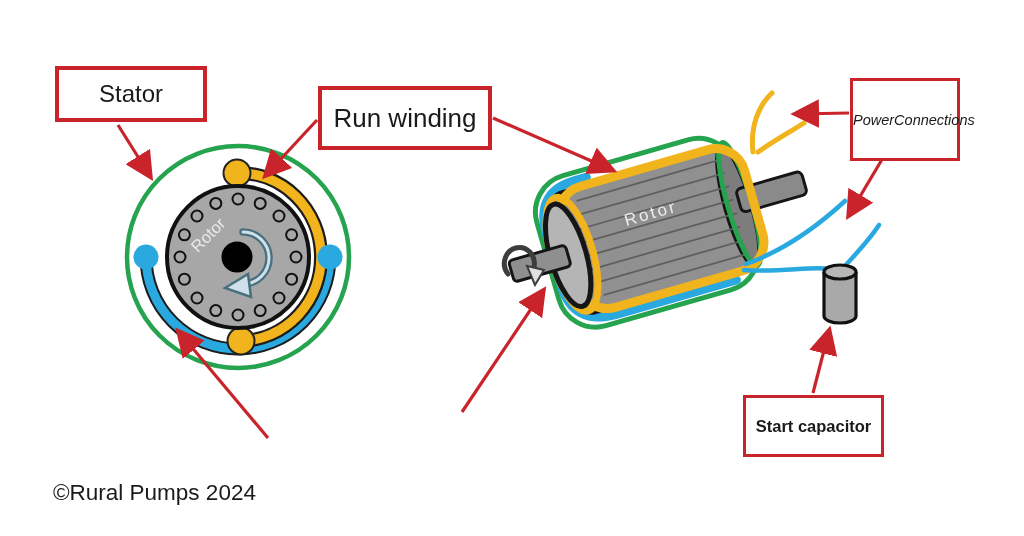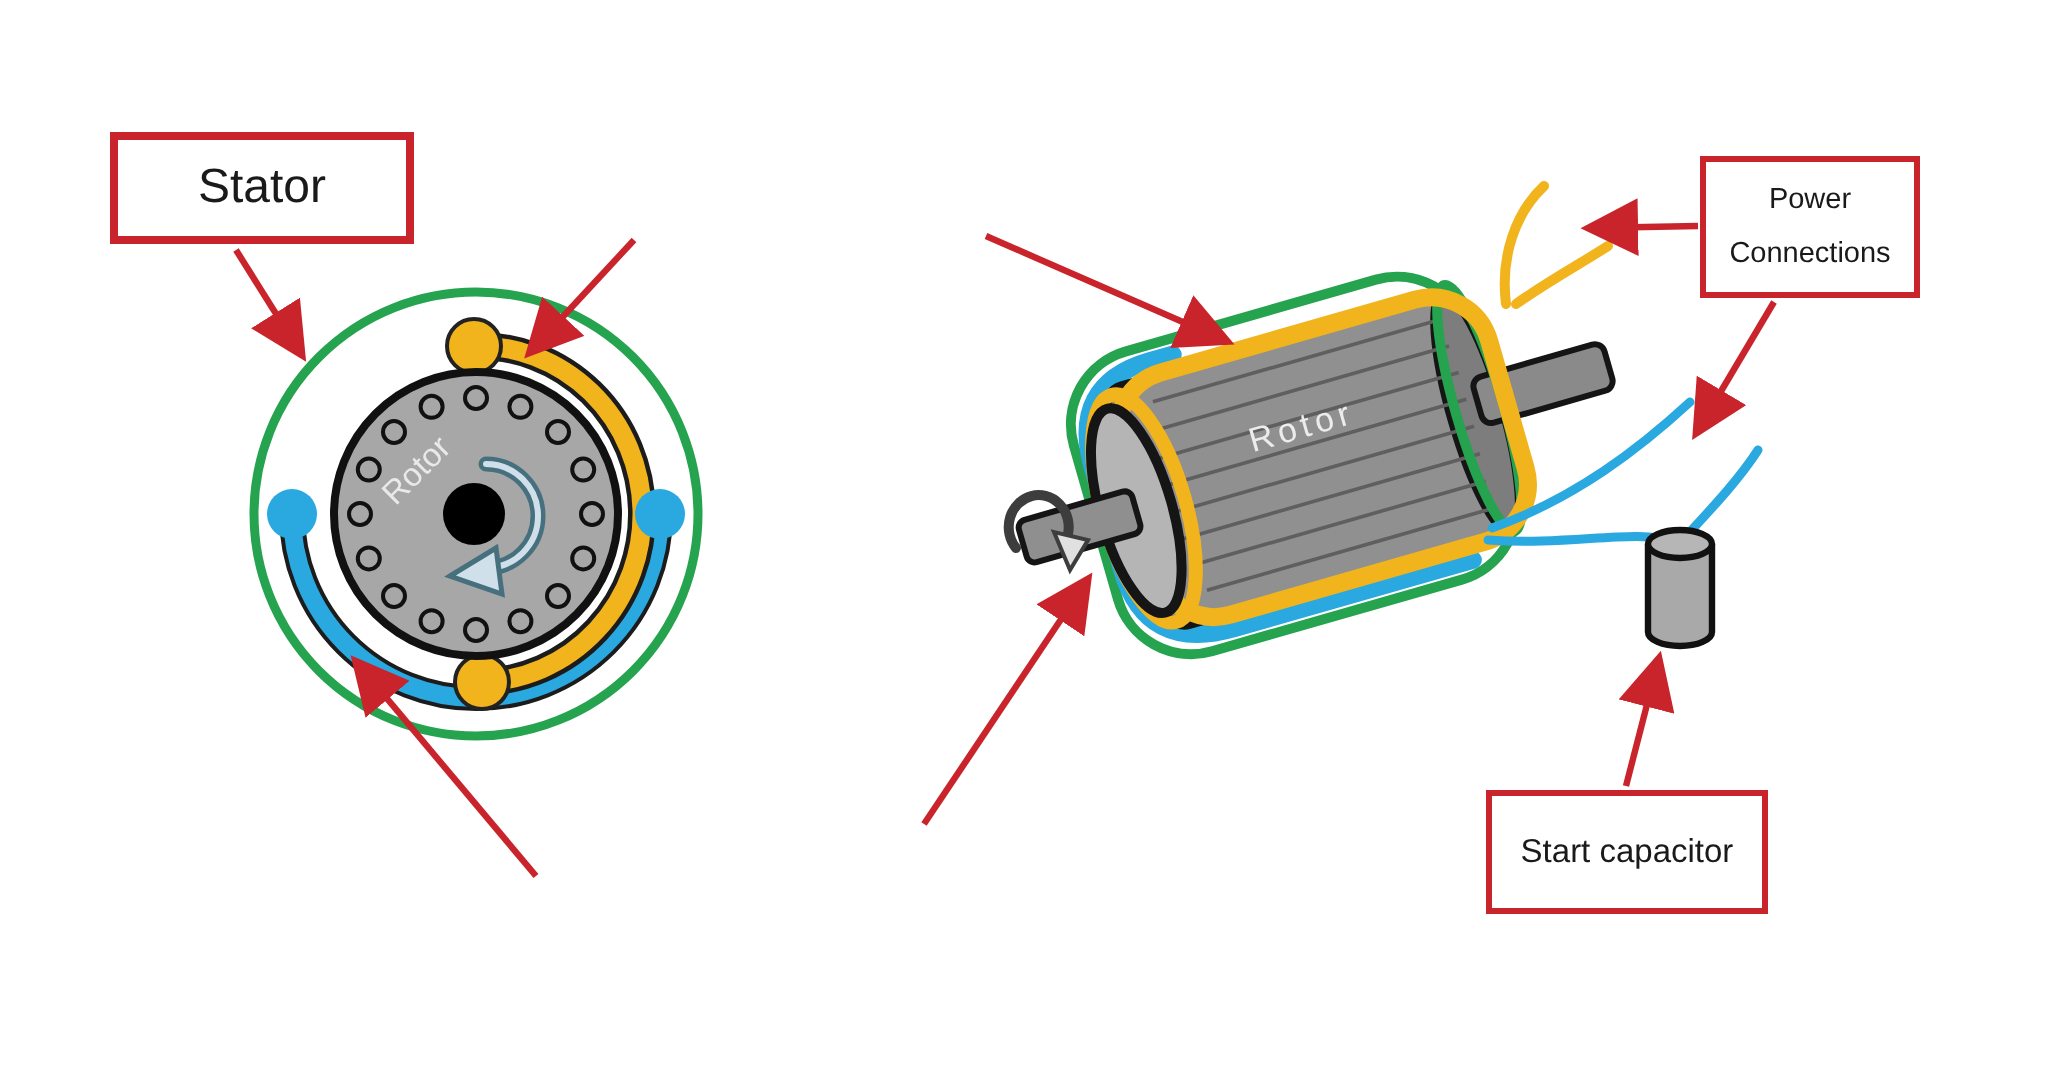--- a/index.html
+++ b/index.html
@@ -5,23 +5,23 @@
   html,body{margin:0;padding:0;background:#fff;}
   #canvas{position:relative;width:1024px;height:536px;background:#ffffff;overflow:hidden;
           font-family:"Liberation Sans", sans-serif;}
   #drawing{position:absolute;left:0;top:0;}
   .callout{position:absolute;background:#ffffff;border:4px solid #c9242b;
            display:flex;align-items:center;justify-content:center;
            color:#1a1a1a;text-align:center;box-sizing:border-box;}
   .callout.thin{border-width:3.5px;}
   #stator-box{left:55px;top:66px;width:152px;height:56px;font-size:24px;}
   #run-winding-box{left:318px;top:86px;width:174px;height:64px;font-size:26px;}
-  #power-box{left:850px;top:78px;width:110px;height:71px;font-size:14.5px;
-             flex-direction:column;justify-content:space-evenly;}
-  #start-capacitor-box{left:743px;top:395px;width:141px;height:62px;font-size:16.5px;}
+  #power-box{left:850px;top:78px;width:110px;height:83px;font-size:14.5px;
+             flex-direction:row;justify-content:space-evenly;font-style:italic;}
+  #start-capacitor-box{left:743px;top:395px;width:141px;height:62px;font-size:16.5px;font-weight:bold;}
   #start-winding-box{left:268px;top:412px;width:194px;height:60px;font-size:26px;}
   #copyright{position:absolute;left:53px;top:480px;font-size:22.5px;color:#1a1a1a;}
 </style>
 </head>
 <body>
 
 <div id="canvas">
 
   <svg id="drawing" width="1024" height="536" viewBox="0 0 1024 536">
     <defs>
@@ -130,24 +130,28 @@
       <path d="M 813,393 L 829,331" marker-end="url(#redhead)"></path>
       <path d="M 268,438 L 179,332" marker-end="url(#redhead)"></path>
       <path d="M 462,412 L 543,291" marker-end="url(#redhead)"></path>
     </g>
   </svg>
 
   <div class="callout" id="stator-box">
     <span>Stator</span>
   </div>
 
+  <div class="callout" id="run-winding-box">
+    <span>Run winding</span>
+  </div>
 
   <div class="callout thin" id="power-box">
     <span>Power</span>
     <span>Connections</span>
   </div>
 
   <div class="callout thin" id="start-capacitor-box">
     <span>Start capacitor</span>
   </div>
 
 
+  <div id="copyright">©Rural Pumps 2024</div>
 </div>
 
 </body></html>

